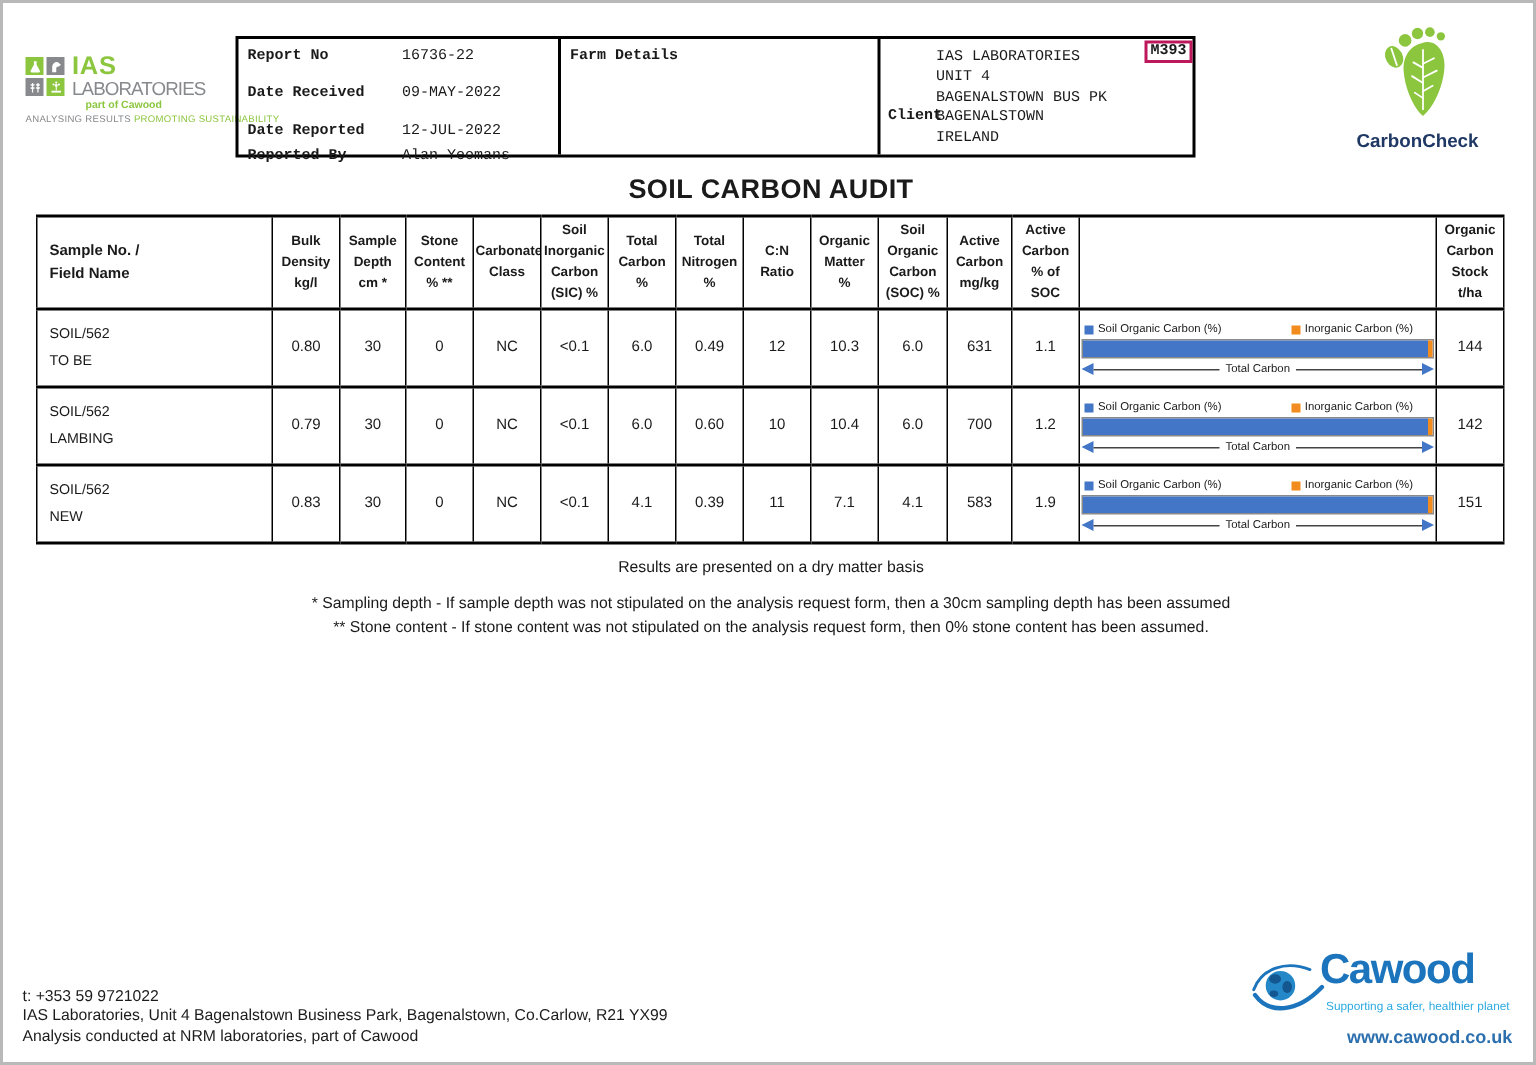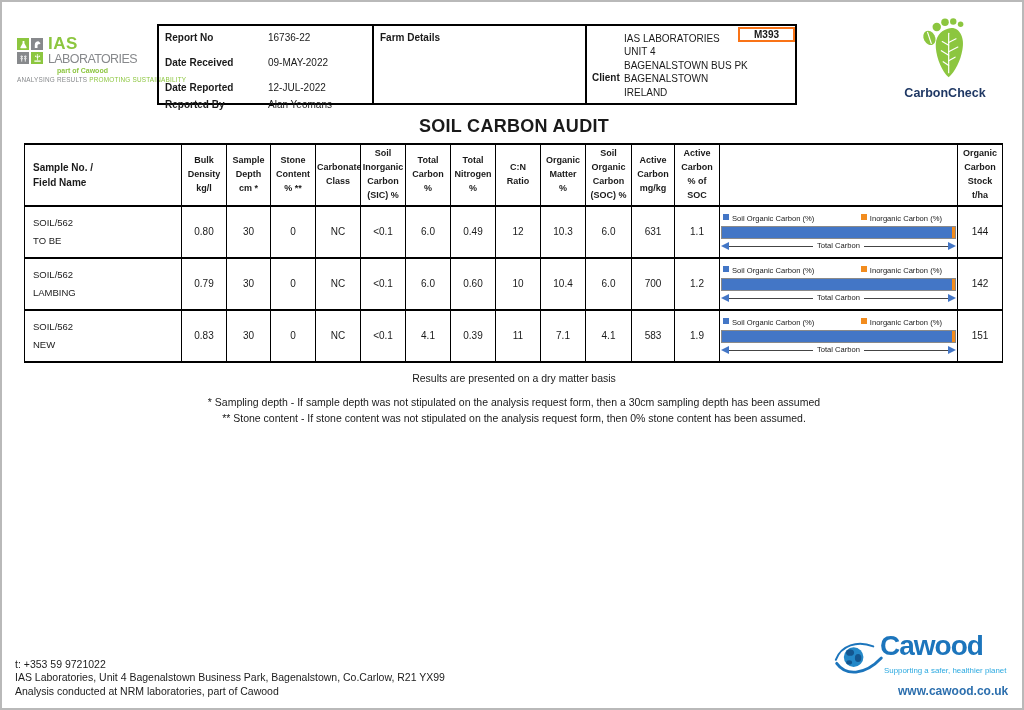--- a/index.html
+++ b/index.html
@@ -24,30 +24,30 @@
   .ias-sq.gray  { background:#87898C; }
   .ias-sq svg { width:9px; height:9px; }
   .ias-word { position:absolute; left:31px; top:-3px; line-height:1; }
   .ias-title { font-size:17px; font-weight:bold; color:#8CC63F; letter-spacing:0.5px; }
   .ias-sub { font-size:12.5px; color:#87898C; letter-spacing:-0.6px; margin-top:1px; }
   .ias-partof { font-size:7px; font-weight:bold; color:#8CC63F; margin-left:9px; margin-top:1px; }
   .ias-tagline { position:absolute; left:0; top:38px; font-size:6.4px; letter-spacing:0.2px; white-space:nowrap; }
   .tag-gray { color:#87898C; } .tag-green { color:#8CC63F; }
 
   
-  .report-box { left:155px; top:22px; width:640px; height:81px; border:2px solid #000; display:flex; }
+  .report-box { left:155px; top:22px; width:640px; height:81px; border:2px solid #000; display:flex;font-family:Liberation Mono, monospace; }
   .rb-sec1 { width:213px; position:relative; }
   .rb-sec2 { width:215px; position:relative; border-left:2px solid #000; border-right:2px solid #000; }
   .rb-sec3 { flex:1; position:relative; }
   .rb-row { position:absolute; left:6px; font-size:10px; white-space:nowrap; }
   .rb-label { font-weight:bold; display:inline-block; width:103px; }
   .farm-label { position:absolute; left:6px; top:6px; font-size:10px; font-weight:bold; }
   .client-label { position:absolute; left:5px; top:6px; font-size:10px; font-weight:bold;margin-top:40px; }
   .client-lines { position:absolute; left:37px; top:6px; font-size:10px; line-height:13.4px; white-space:pre-line; }
-  .m-code { position:absolute; right:0px; top:1px; border:2px solid #f97316; font-size:10px; font-weight:bold; padding:0px 14px; }
+  .m-code { position:absolute; right:0px; top:1px; border:2px solid #be185d; font-size:10px; font-weight:bold; padding:0px 2px; }
 
   
   .carboncheck { left:893px; top:13px; width:100px; text-align:center; }
   .cc-word { font-size:12.5px; font-weight:bold; color:#1F3864; margin-top:1px; }
 
   
   .doc-title { left:0; top:114px; width:1024px; text-align:center;
                font-size:18px; font-weight:bold; letter-spacing:0.3px; }
 
   
@@ -58,21 +58,21 @@
   table.main th { font-size:9px; font-weight:bold; text-align:center; vertical-align:middle;
        white-space:pre-line; line-height:1.55; height:59px; padding:2px 1px; }
   table.main th.h-sample { text-align:left; padding-left:8px; font-size:10px; line-height:1.5;border-radius:11px; }
   table.main td { font-size:10px; text-align:center; vertical-align:middle; height:52px; padding:2px 1px; }
   table.main td.c-sample { text-align:left; padding-left:8px; font-size:9.5px; }
   .sample-no { margin-bottom:7px; }
 
   
   td.c-chart { padding:4px 11px 3px 11px; vertical-align:top; }
   .legend { display:flex; justify-content:space-between; padding:1px 14px 0 2px; }
-  .leg-item { display:flex; align-items:flex-start; font-size:7.6px; white-space:nowrap; }
+  .leg-item { display:flex; align-items:flex-end; font-size:7.6px; white-space:nowrap; }
   .sw { display:inline-block; width:6px; height:6px; margin-right:3px; }
   .sw-blue { background:#4376C6; } .sw-orange { background:#F28C1E; }
   .bar { margin-top:3px; height:13px; display:flex; border:1px solid #8a8a8a; }
   .bar-soc { flex:1; background:#4376C6; }
   .bar-sic { width:3px; background:#F28C1E; }
   .tarrow { margin-top:3px; display:flex; align-items:center; }
   .aline { flex:1; border-top:1px solid #444; }
   .albl { font-size:7.6px; padding:0 4px; white-space:nowrap; position:relative; top:-1px; }
   .ah-l { width:0; height:0; border-top:4px solid transparent; border-bottom:4px solid transparent;
           border-right:8px solid #4376C6; }

